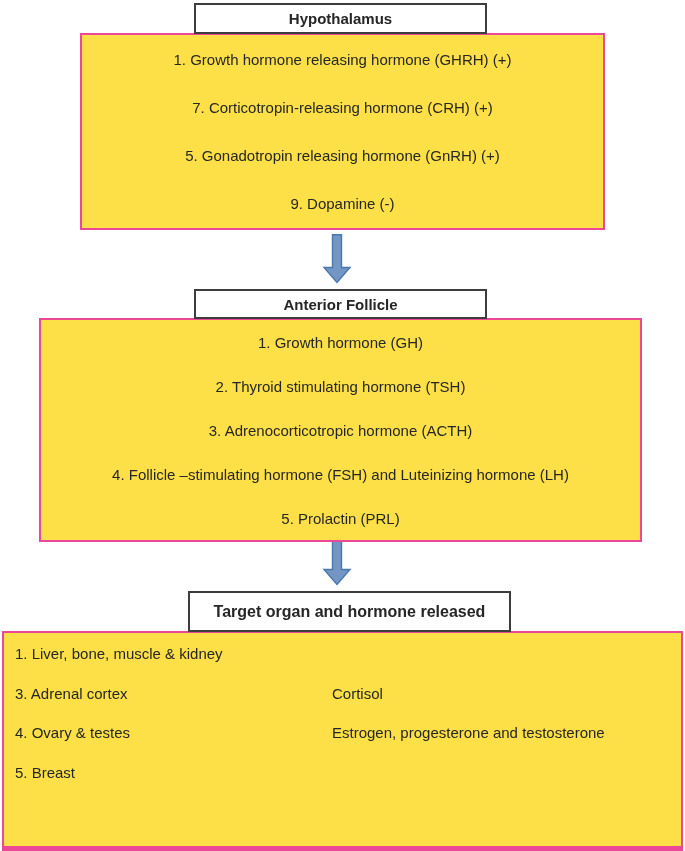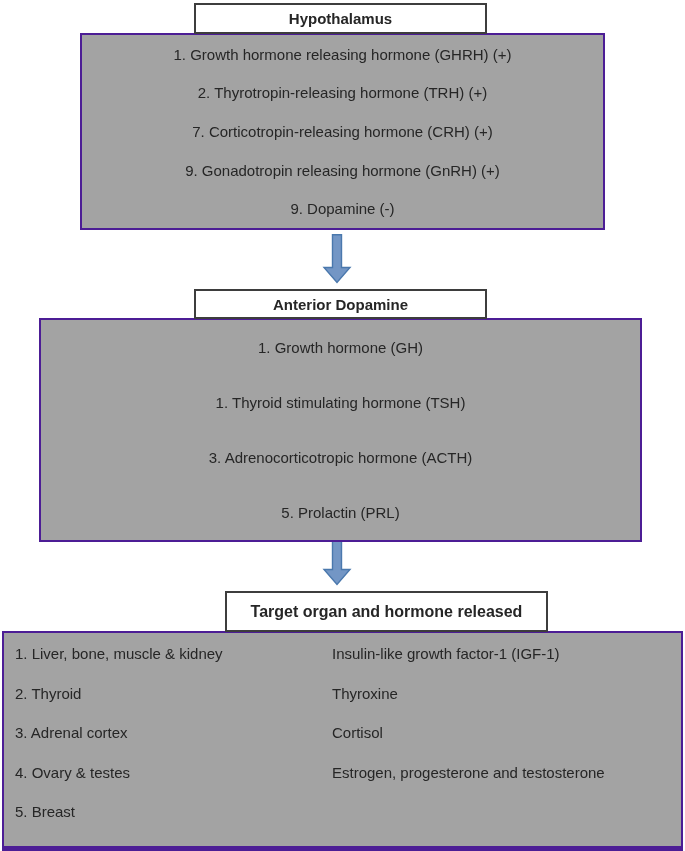--- a/index.html
+++ b/index.html
@@ -16,37 +16,37 @@
     background:#ffffff;
     border:2px solid #3d3d3d;
     display:flex;align-items:center;justify-content:center;
     font-weight:bold;
     z-index:3;
     box-sizing:border-box;
   }
   .hdr-box span{white-space:nowrap;}
   .content-box{
     position:absolute;
-    background:#a3a3a3;
-    border:2px solid #4c1d95;
+    background:#fde047;
+    border:2px solid #ec4899;
     box-sizing:border-box;
     z-index:2;
   }
   .vlist{
     display:flex;flex-direction:column;
     justify-content:space-around;
     height:100%;
     text-align:center;
   }
   .vlist .line{font-size:15px;white-space:nowrap;}
   #hypothalamus-header{left:194px;top:3px;width:293px;height:31px;font-size:15px;}
   #hypothalamus-box{left:80px;top:33px;width:525px;height:197px;}
   #anterior-header{left:194px;top:289px;width:293px;height:30px;font-size:15px;}
   #anterior-box{left:39px;top:318px;width:603px;height:224px;}
-  #target-header{left:188px;top:591px;width:323px;height:41px;font-size:16px;margin-left:37px;}
+  #target-header{left:188px;top:591px;width:323px;height:41px;font-size:16px;}
   #target-box{left:2px;top:631px;width:681px;height:220px;border-bottom-width:5px;}
   .arrow{position:absolute;left:322px;width:30px;height:50px;z-index:1;}
   #arrow-1{top:234px;}
   #arrow-2{top:536px;}
   .trows{display:flex;flex-direction:column;padding-top:1px;}
   .trow{
     position:relative;
     height:39.5px;
     display:flex;align-items:center;
     font-size:15px;
@@ -59,61 +59,56 @@
 
 <div class="canvas">
 
   <div class="hdr-box" id="hypothalamus-header">
     <span>Hypothalamus</span>
   </div>
 
   <div class="content-box" id="hypothalamus-box">
     <div class="vlist">
       <div class="line">1. Growth hormone releasing hormone (GHRH) (+)</div>
-      <div class="line">2. Thyrotropin-releasing hormone (TRH) (+)</div>
       <div class="line">7. Corticotropin-releasing hormone (CRH) (+)</div>
-      <div class="line">9. Gonadotropin releasing hormone (GnRH) (+)</div>
+      <div class="line">5. Gonadotropin releasing hormone (GnRH) (+)</div>
       <div class="line">9. Dopamine (-)</div>
     </div>
   </div>
 
   <svg class="arrow" id="arrow-1" viewBox="0 0 30 50">
     <path d="M10.5 0.75 H19.5 V33.5 H28 L15 48.5 L2 33.5 H10.5 Z" stroke-width="1.4" fill="#7396c5" stroke="#4a78ad"></path>
   </svg>
 
   <div class="hdr-box" id="anterior-header">
-    <span>Anterior Dopamine</span>
+    <span>Anterior Follicle</span>
   </div>
 
   <div class="content-box" id="anterior-box">
     <div class="vlist">
       <div class="line">1. Growth hormone (GH)</div>
-      <div class="line">1. Thyroid stimulating hormone (TSH)</div>
+      <div class="line">2. Thyroid stimulating hormone (TSH)</div>
       <div class="line">3. Adrenocorticotropic hormone (ACTH)</div>
+      <div class="line">4. Follicle –stimulating hormone (FSH) and Luteinizing hormone (LH)</div>
       <div class="line">5. Prolactin (PRL)</div>
     </div>
   </div>
 
   <svg class="arrow" id="arrow-2" viewBox="0 0 30 50">
     <path d="M10.5 0.75 H19.5 V33.5 H28 L15 48.5 L2 33.5 H10.5 Z" stroke-width="1.4" fill="#7396c5" stroke="#4a78ad"></path>
   </svg>
 
   <div class="hdr-box" id="target-header">
     <span>Target organ and hormone released</span>
   </div>
 
   <div class="content-box" id="target-box">
     <div class="trows">
       <div class="trow">
         <span class="organ">1. Liver, bone, muscle &amp; kidney</span>
-        <span class="hormone">Insulin-like growth factor-1 (IGF-1)</span>
-      </div>
-      <div class="trow">
-        <span class="organ">2. Thyroid</span>
-        <span class="hormone">Thyroxine</span>
       </div>
       <div class="trow">
         <span class="organ">3. Adrenal cortex</span>
         <span class="hormone">Cortisol</span>
       </div>
       <div class="trow">
         <span class="organ">4. Ovary &amp; testes</span>
         <span class="hormone">Estrogen, progesterone and testosterone</span>
       </div>
       <div class="trow">

